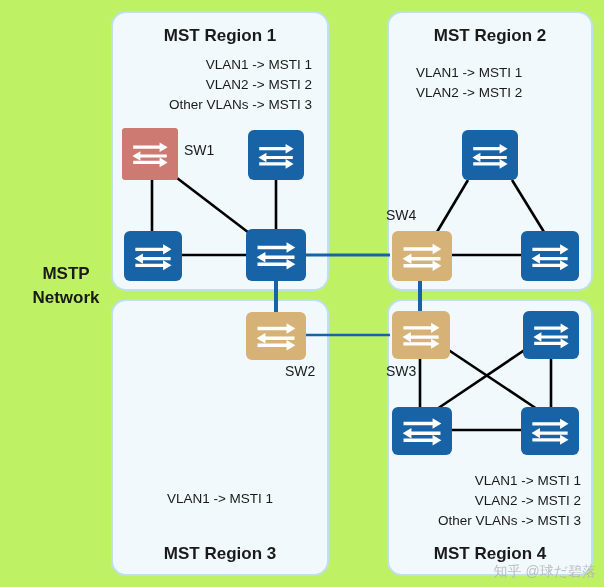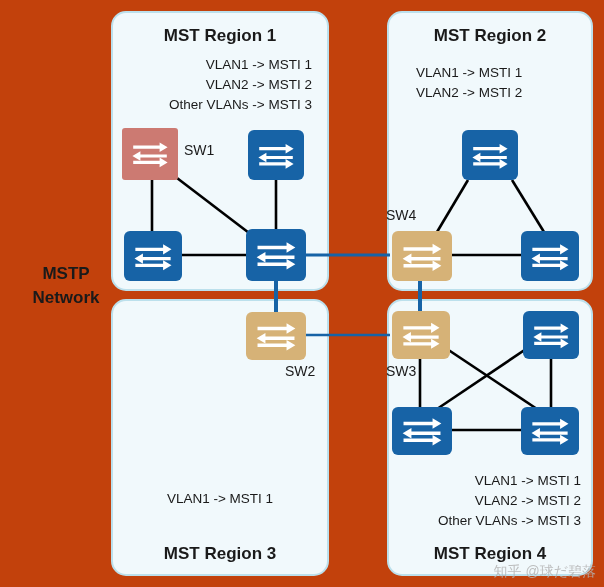--- a/index.html
+++ b/index.html
@@ -7,21 +7,21 @@
     padding: 0;
     background: #ffffff;
   }
   body {
     font-family: "Liberation Sans", sans-serif;
   }
   #stage {
     position: relative;
     width: 604px;
     height: 587px;
-    background: #c2410c;
+    background: #bef264;
     overflow: hidden;
   }
   #diagram {
     position: absolute;
     top: 0;
     left: 0;
     width: 604px;
     height: 587px;
   }
   .region-title {

